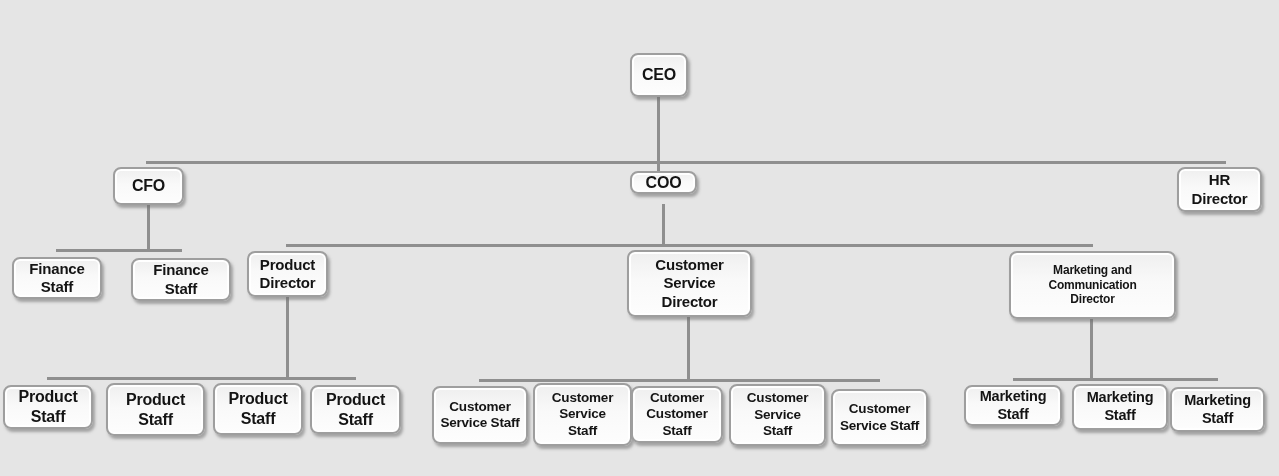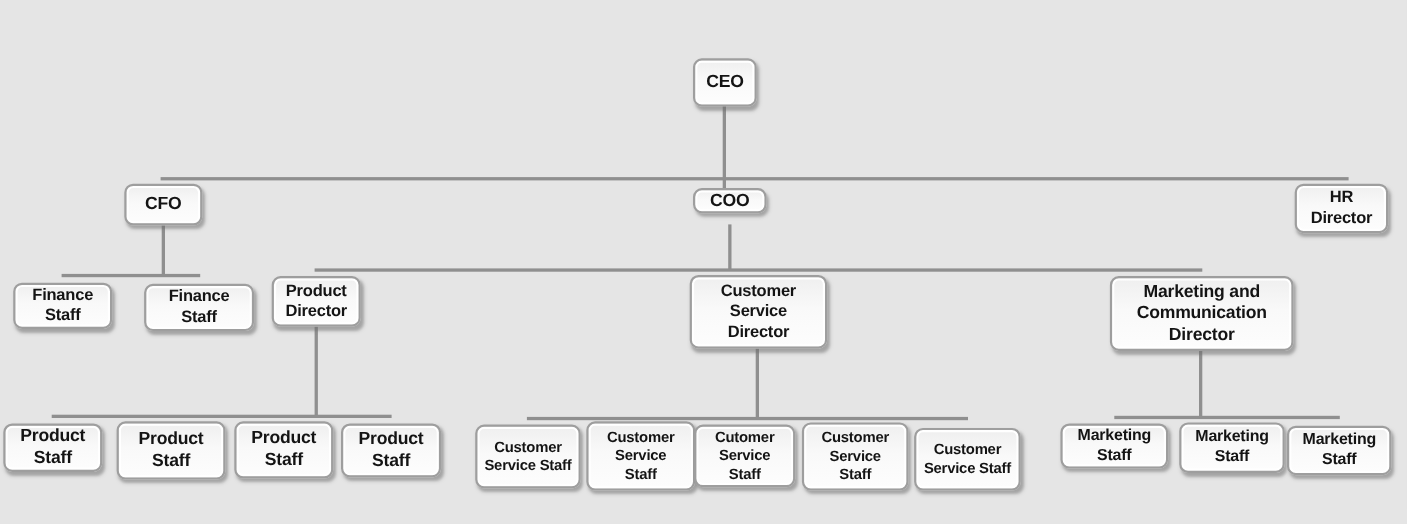--- a/index.html
+++ b/index.html
@@ -66,40 +66,40 @@
   <div class="node" style="left:12px;top:257px;width:90px;height:42px;font-size:15px;">Finance
 Staff</div>
   <div class="node" style="left:131px;top:258px;width:100px;height:43px;font-size:15px;">Finance
 Staff</div>
 
   <div class="node" style="left:247px;top:251px;width:81px;height:46px;font-size:15px;">Product
 Director</div>
   <div class="node" style="left:627px;top:250px;width:125px;height:67px;font-size:15px;">Customer
 Service
 Director</div>
-  <div class="node" style="left:1009px;top:251px;width:167px;height:68px;font-size:16px;">Marketing and
+  <div class="node" style="left:1009px;top:251px;width:167px;height:68px;font-size:12px;">Marketing and
 Communication
 Director</div>
 
   <div class="node" style="left:3px;top:385px;width:90px;height:44px;font-size:16px;">Product
 Staff</div>
   <div class="node" style="left:106px;top:383px;width:99px;height:53px;font-size:16px;">Product
 Staff</div>
   <div class="node" style="left:213px;top:383px;width:90px;height:52px;font-size:16px;">Product
 Staff</div>
   <div class="node" style="left:310px;top:385px;width:91px;height:49px;font-size:16px;">Product
 Staff</div>
 
   <div class="node" style="left:432px;top:386px;width:96px;height:58px;font-size:13.5px;">Customer
 Service Staff</div>
   <div class="node" style="left:533px;top:383px;width:99px;height:63px;font-size:13.5px;">Customer
 Service
 Staff</div>
   <div class="node" style="left:631px;top:386px;width:92px;height:57px;font-size:13.5px;">Cutomer
-Service
+Customer
 Staff</div>
   <div class="node" style="left:729px;top:384px;width:97px;height:62px;font-size:13.5px;">Customer
 Service
 Staff</div>
   <div class="node" style="left:831px;top:389px;width:97px;height:57px;font-size:13.5px;">Customer
 Service Staff</div>
 
   <div class="node" style="left:964px;top:385px;width:98px;height:41px;font-size:14.5px;">Marketing
 Staff</div>
   <div class="node" style="left:1072px;top:384px;width:96px;height:46px;font-size:14.5px;">Marketing

